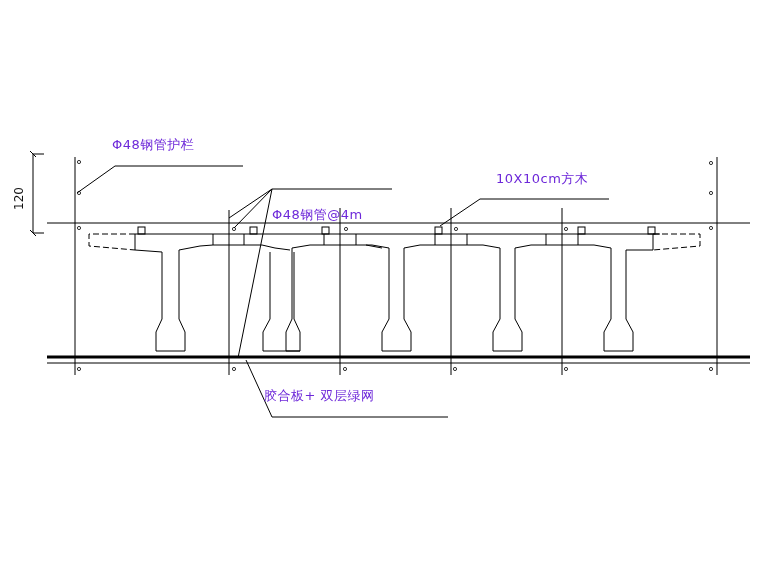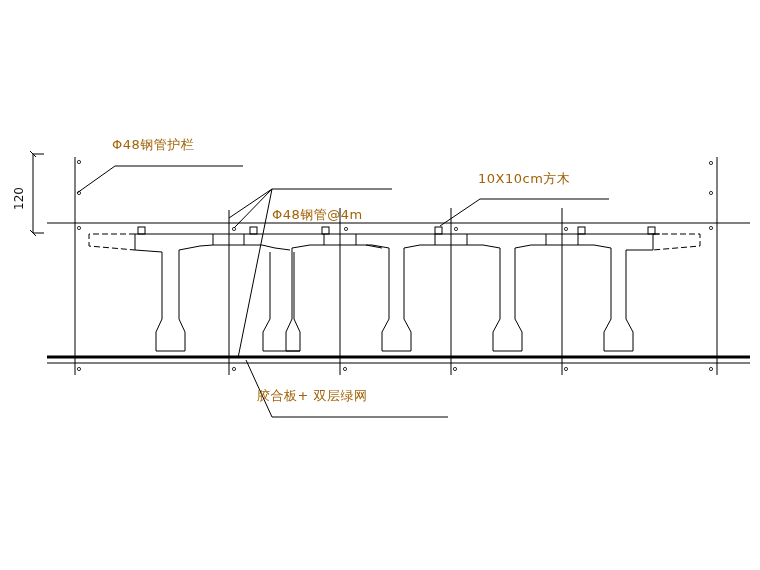--- a/index.html
+++ b/index.html
@@ -1,18 +1,18 @@
 <!DOCTYPE html>
 <html><head>
 <meta charset="utf-8">
 <style>
   html,body{margin:0;padding:0;background:#ffffff;}
   body{width:760px;height:570px;overflow:hidden;position:relative;font-family:"DejaVu Sans",sans-serif;}
   svg{position:absolute;left:0;top:0;}
-  .lbl{position:absolute;font-family:"DejaVu Sans",sans-serif;font-size:13px;color:#a16207;white-space:nowrap;letter-spacing:0.5px;}
+  .lbl{position:absolute;font-family:"DejaVu Sans",sans-serif;font-size:13px;color:#6d28d9;white-space:nowrap;letter-spacing:0.5px;}
   .dim{position:absolute;font-family:"DejaVu Sans",sans-serif;font-size:12px;color:#111;transform:rotate(-90deg);transform-origin:left top;}
 </style>
 </head>
 <body>
 
 <svg width="760" height="570" viewBox="0 0 760 570" xmlns="http://www.w3.org/2000/svg">
   <g stroke="#000" fill="none" stroke-width="1">
 
     <line x1="47" y1="223" x2="750" y2="223"></line>
 
@@ -103,15 +103,15 @@
     <line x1="272" y1="189" x2="238" y2="358"></line>
 
     <path d="M440 226 L480 199 L609 199"></path>
 
     <path d="M246 360 L272 417 L448 417"></path>
   </g>
 </svg>
 
 <div class="lbl" style="left:112px;top:136px;">Φ48钢管护栏</div>
 <div class="lbl" style="left:272px;top:158px;margin-top:48px;">Φ48钢管@4m</div>
-<div class="lbl" style="left:478px;top:170px;">10X10cm方木</div>
-<div class="lbl" style="left:257px;top:387px;">胶合板+ 双层绿网</div>
+<div class="lbl" style="left:496px;top:170px;">10X10cm方木</div>
+<div class="lbl" style="left:264px;top:387px;">胶合板+ 双层绿网</div>
 <div class="dim" style="left:12px;top:210px;">120</div>
 
 </body></html>

